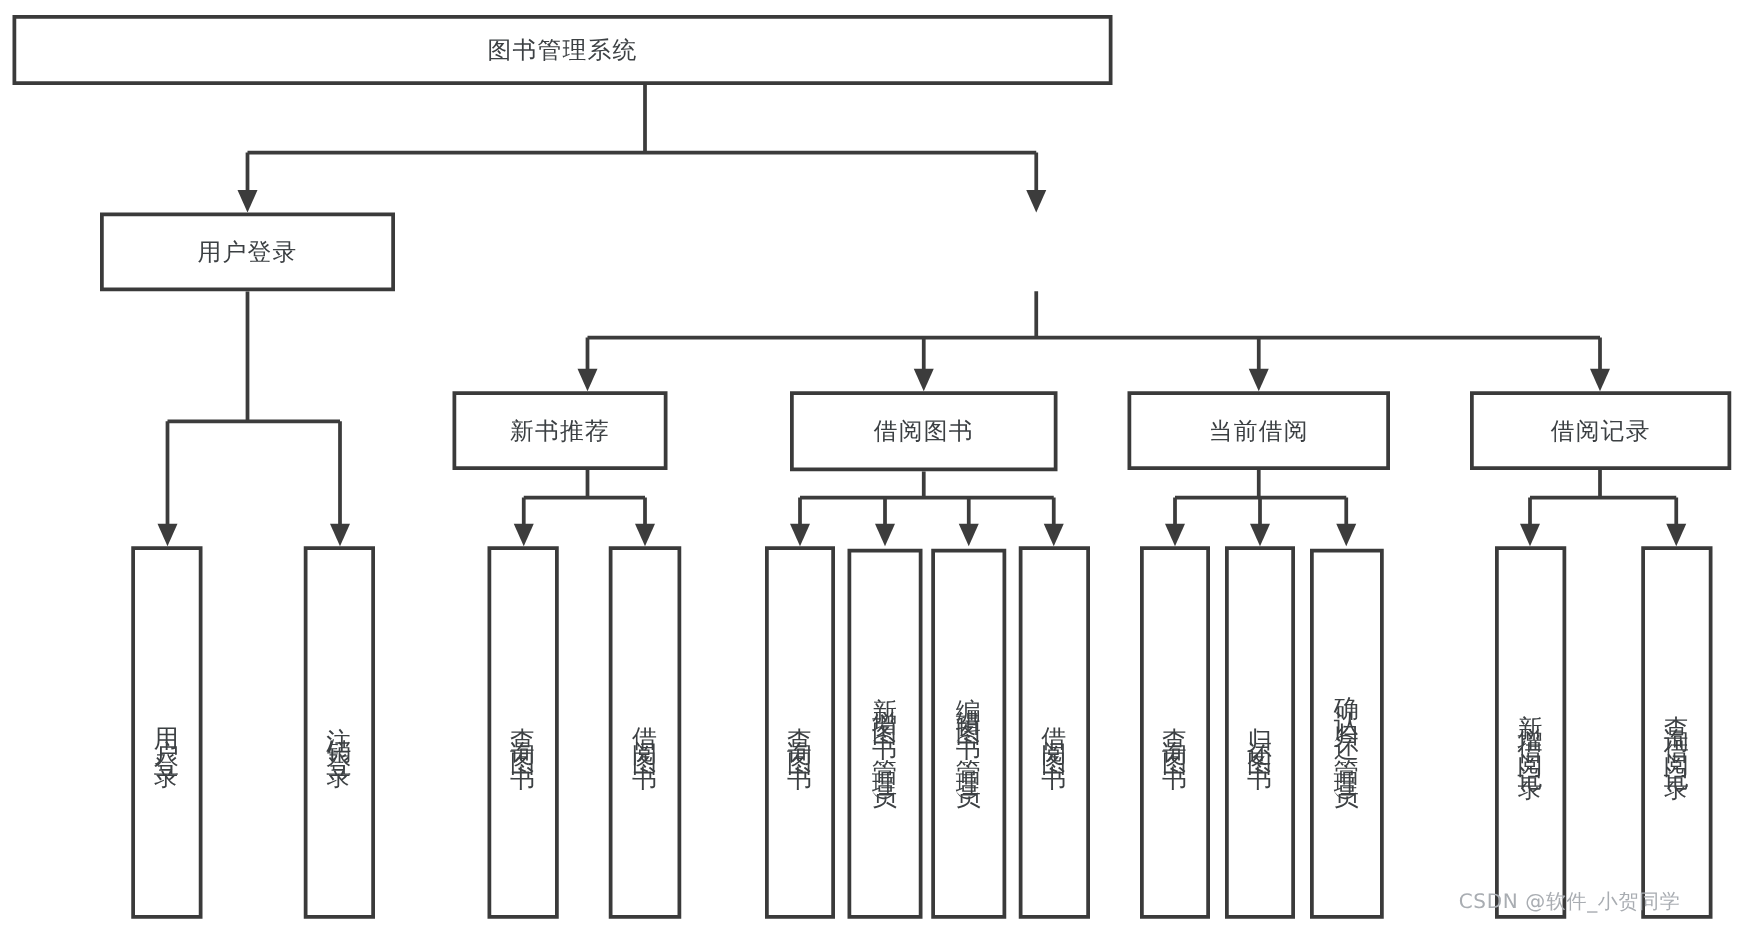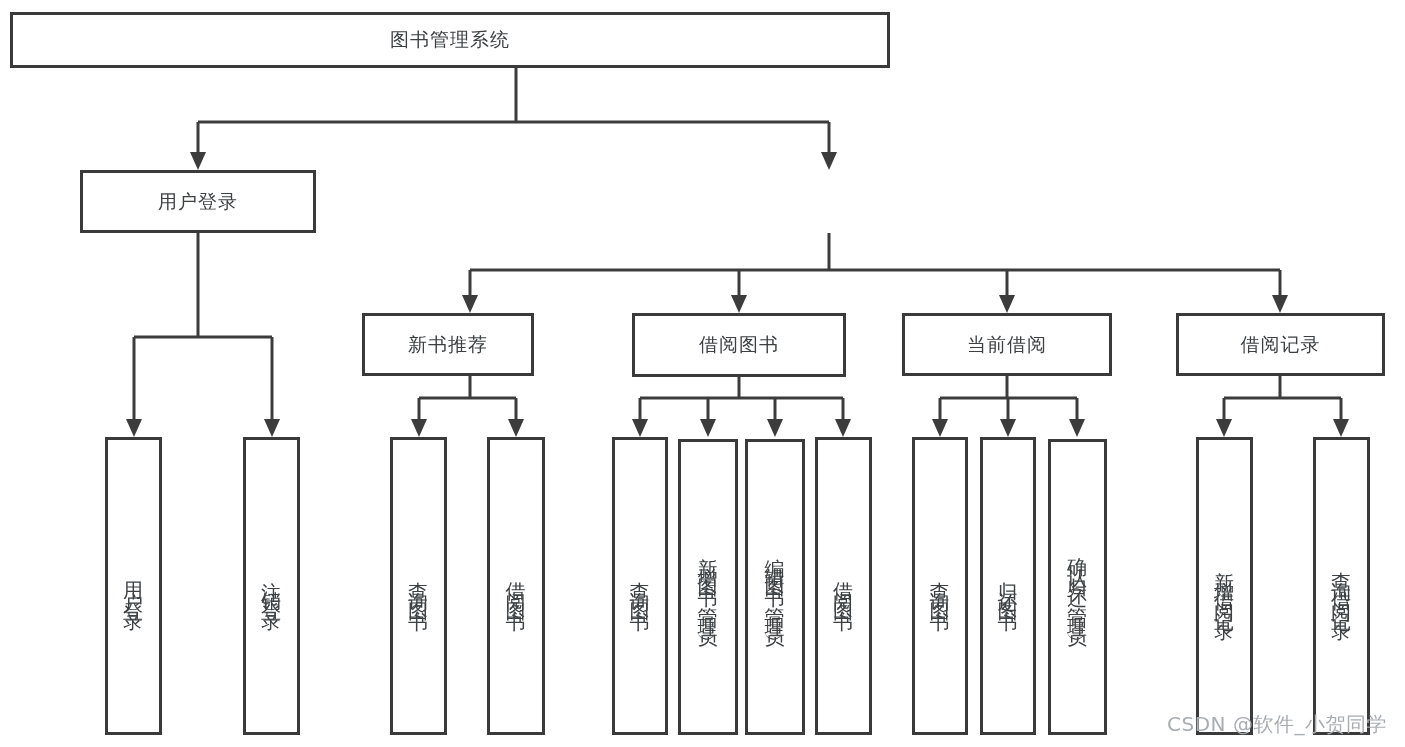--- a/index.html
+++ b/index.html
@@ -43,21 +43,21 @@
     text-orientation: mixed;
     font-size: 20px;
     letter-spacing: 10px;
     line-height: 1;
     color: #3c4043;
   }
   .watermark {
     position: absolute;
     left: 1167px;
     top: 711px;
-    font-size: 20px;
+    font-size: 16px;
     color: #a9adb2;
     white-space: nowrap;
     z-index: 2;
     letter-spacing: 0.5px;
   }
 </style>
 </head>
 <body>
 
 <div class="canvas">

